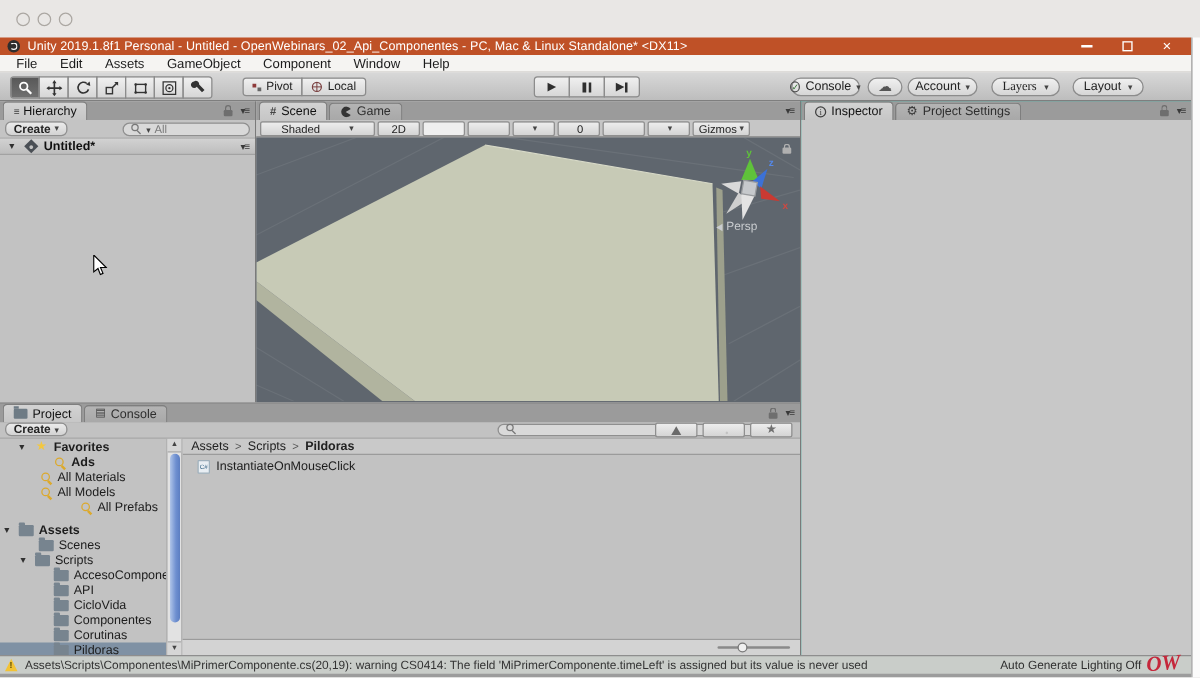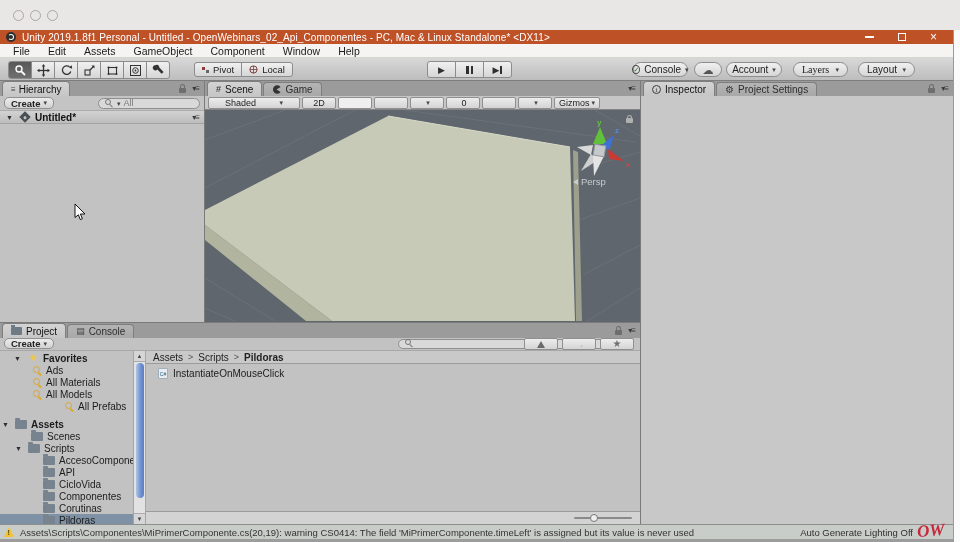--- a/index.html
+++ b/index.html
@@ -517,21 +517,21 @@
       </div>
       <div class="project-body">
         <div class="p-tree">
           <div>
 
           <div class="t-row bold" style="padding-left: 14px;">
                 <span class="tri">▼</span>
                 <span class="ic ic-star"></span>
                 <span class="row-label">Favorites</span>
               </div>
-              <div class="t-row" style="padding-left: 19px;">
+              <div class="t-row" style="padding-left: 30px; font-weight: bold;">
                 <span class="tri"></span>
                 <span class="ic ic-magstar"></span>
                 <span class="row-label">Ads</span>
               </div>
               <div class="t-row" style="padding-left: 19px;">
                 <span class="tri"></span>
                 <span class="ic ic-magstar"></span>
                 <span class="row-label">All Materials</span>
               </div>
               <div class="t-row" style="padding-left: 19px;">

